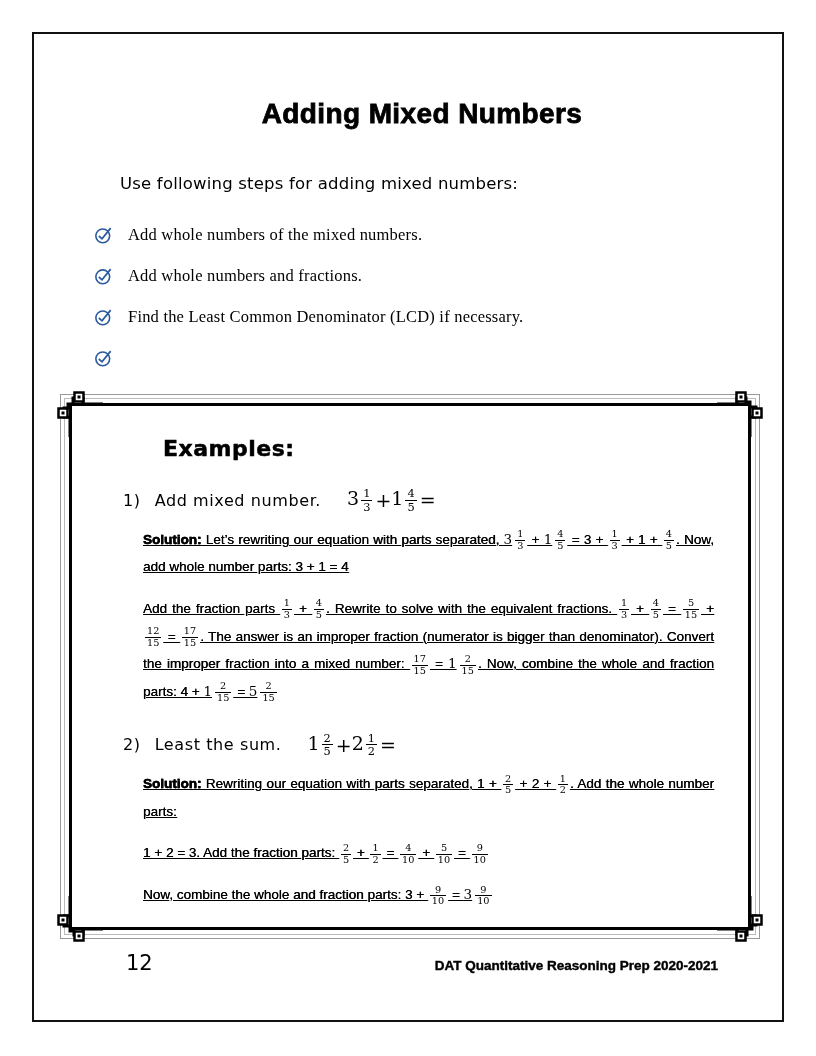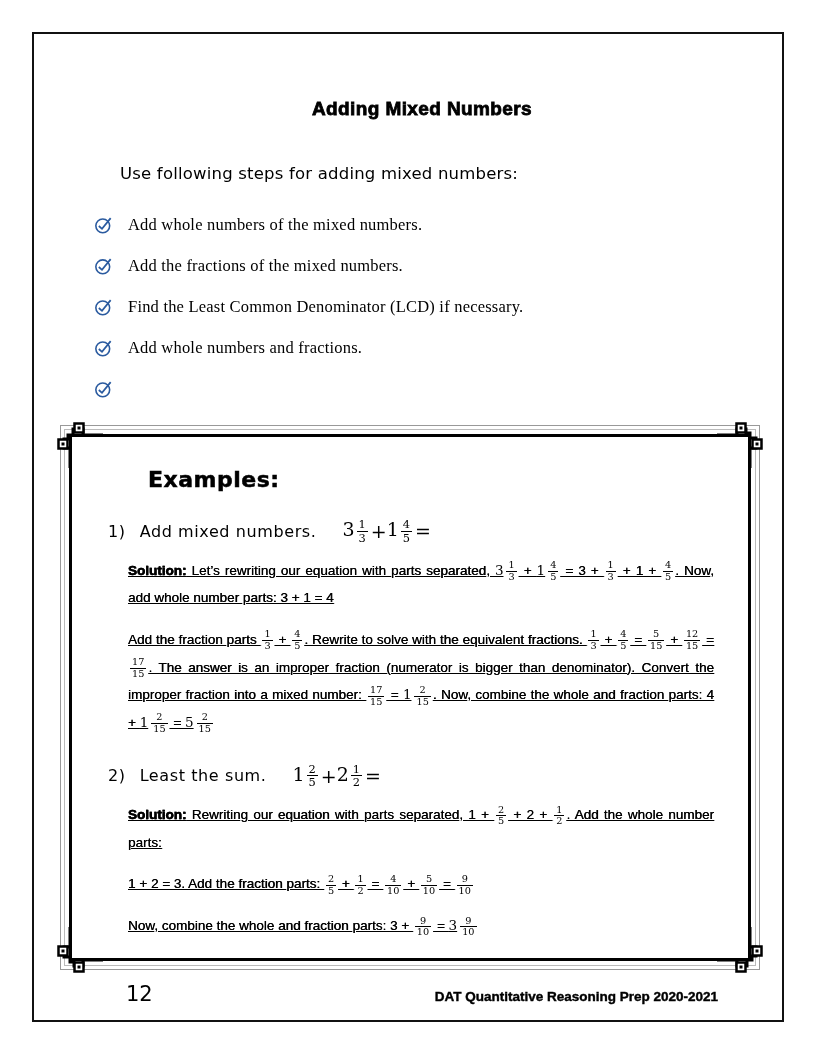--- a/index.html
+++ b/index.html
@@ -6,21 +6,21 @@
   body{
     width:816px;height:1056px;position:relative;background:#fff;color:#000;
     font-family:"Liberation Sans",sans-serif;overflow:hidden;
   }
   .page-frame{
     position:absolute;left:32px;top:32px;width:752px;height:990px;
     border:2px solid #111;box-sizing:border-box;background:#fff;
   }
   
   .title{
-    margin:64px 0 0;text-align:center;font-size:19px;font-weight:900;
+    margin:64px 0 0;text-align:center;font-size:28px;font-weight:900;
     letter-spacing:.4px;-webkit-text-stroke:.8px #000;
     font-family:"Liberation Sans",sans-serif;
     padding-left:28px;
   }
   
   .hand{font-family:"DejaVu Sans",sans-serif;}
   .intro{margin:44px 0 0 86px;font-size:16.5px;letter-spacing:.2px;}
   ul.steps{list-style:none;margin:32px 0 0;padding:0;}
   ul.steps li{
     display:flex;align-items:center;gap:14px;margin:0 0 21px 60px;
@@ -34,21 +34,21 @@
   }
   .exbox .thin-outer{position:absolute;inset:0;border:1px solid #999;}
   .exbox .thin-inner{position:absolute;inset:4px;border:1px solid #bbb;}
   .exbox .thick{position:absolute;inset:9px;border:3px solid #000;}
   .corner{position:absolute;width:46px;height:46px;}
   .corner svg{display:block;width:46px;height:46px;}
   .corner.tl{left:-3px;top:-3px;}
   .corner.tr{right:-3px;top:-3px;transform:rotate(90deg);}
   .corner.br{right:-3px;bottom:-3px;transform:rotate(180deg);}
   .corner.bl{left:-3px;bottom:-3px;transform:rotate(270deg);}
-  .exbox-content{position:absolute;inset:12px;padding:22px 32px 0 28px;box-sizing:border-box;}
+  .exbox-content{position:absolute;inset:12px;padding:22px 32px 0 28px;box-sizing:border-box;margin-left:15px;}
   .examples-heading{
     margin:8px 0 0 48px;font-size:22px;font-weight:bold;letter-spacing:.5px;
     -webkit-text-stroke:.5px #000;font-family:"DejaVu Sans",sans-serif;
   }
   .prompt-line{
     display:flex;align-items:center;margin:26px 0 0 8px;
     font-size:16px;letter-spacing:.6px;
   }
   .prompt-line .ex-num{margin-right:14px;}
   .prompt-line .equation{
@@ -94,35 +94,28 @@
         <circle cx="10.5" cy="13" r="8.3" fill="none" stroke="var(--check,#2a5a9f)" stroke-width="1.9"></circle>
         <path d="M5.8 13.2 L9.6 16.6 L20 3.8" fill="none" stroke="var(--check,#2a5a9f)" stroke-width="2.1"></path>
       </svg>
       <span>Add whole numbers of the mixed numbers.</span>
     </li>
     <li>
       <svg class="check" viewBox="0 0 24 24">
         <circle cx="10.5" cy="13" r="8.3" fill="none" stroke="var(--check,#2a5a9f)" stroke-width="1.9"></circle>
         <path d="M5.8 13.2 L9.6 16.6 L20 3.8" fill="none" stroke="var(--check,#2a5a9f)" stroke-width="2.1"></path>
       </svg>
-      <span>Add the fractions of the mixed numbers.</span>
+      <span>Add whole numbers and fractions.</span>
     </li>
     <li>
       <svg class="check" viewBox="0 0 24 24">
         <circle cx="10.5" cy="13" r="8.3" fill="none" stroke="var(--check,#2a5a9f)" stroke-width="1.9"></circle>
         <path d="M5.8 13.2 L9.6 16.6 L20 3.8" fill="none" stroke="var(--check,#2a5a9f)" stroke-width="2.1"></path>
       </svg>
       <span>Find the Least Common Denominator (LCD) if necessary.</span>
-    </li>
-    <li>
-      <svg class="check" viewBox="0 0 24 24">
-        <circle cx="10.5" cy="13" r="8.3" fill="none" stroke="var(--check,#2a5a9f)" stroke-width="1.9"></circle>
-        <path d="M5.8 13.2 L9.6 16.6 L20 3.8" fill="none" stroke="var(--check,#2a5a9f)" stroke-width="2.1"></path>
-      </svg>
-      <span>Add whole numbers and fractions.</span>
     </li>
     <li>
       <svg class="check" viewBox="0 0 24 24">
         <circle cx="10.5" cy="13" r="8.3" fill="none" stroke="var(--check,#2a5a9f)" stroke-width="1.9"></circle>
         <path d="M5.8 13.2 L9.6 16.6 L20 3.8" fill="none" stroke="var(--check,#2a5a9f)" stroke-width="2.1"></path>
       </svg>
     </li>
   </ul>
 
   <div class="exbox">
@@ -166,21 +159,21 @@
         <rect x="4.5" y="20.5" width="3" height="3" fill="#000"></rect>
       </svg>
     </div>
 
     <div class="exbox-content">
       <h2 class="examples-heading">Examples:</h2>
 
       <div>
         <div class="prompt-line hand">
           <span class="ex-num">1)</span>
-          <span>Add mixed numbers.</span>
+          <span>Add mixed number.</span>
           <span class="equation"><span class="m"><span class="whole">3</span><span class="frac"><span class="fr-top">1</span><span class="fr-bot">3</span></span></span> + <span class="m"><span class="whole">1</span><span class="frac"><span class="fr-top">4</span><span class="fr-bot">5</span></span></span> =</span>
         </div>
         <div class="solution">
           <p><b>Solution:</b> Let’s rewriting our equation with parts separated, <span class="m"><span class="whole">3</span><span class="frac"><span class="fr-top">1</span><span class="fr-bot">3</span></span></span> + <span class="m"><span class="whole">1</span><span class="frac"><span class="fr-top">4</span><span class="fr-bot">5</span></span></span> = 3 + <span class="m"><span class="frac"><span class="fr-top">1</span><span class="fr-bot">3</span></span></span> + 1 + <span class="m"><span class="frac"><span class="fr-top">4</span><span class="fr-bot">5</span></span></span>. Now, add whole number parts: 3 + 1 = 4</p>
           <p>Add the fraction parts <span class="m"><span class="frac"><span class="fr-top">1</span><span class="fr-bot">3</span></span></span> + <span class="m"><span class="frac"><span class="fr-top">4</span><span class="fr-bot">5</span></span></span>. Rewrite to solve with the equivalent fractions. <span class="m"><span class="frac"><span class="fr-top">1</span><span class="fr-bot">3</span></span></span> + <span class="m"><span class="frac"><span class="fr-top">4</span><span class="fr-bot">5</span></span></span> = <span class="m"><span class="frac"><span class="fr-top">5</span><span class="fr-bot">15</span></span></span> + <span class="m"><span class="frac"><span class="fr-top">12</span><span class="fr-bot">15</span></span></span> = <span class="m"><span class="frac"><span class="fr-top">17</span><span class="fr-bot">15</span></span></span>. The answer is an improper fraction (numerator is bigger than denominator). Convert the improper fraction into a mixed number: <span class="m"><span class="frac"><span class="fr-top">17</span><span class="fr-bot">15</span></span></span> = <span class="m"><span class="whole">1</span><span class="frac"><span class="fr-top">2</span><span class="fr-bot">15</span></span></span>. Now, combine the whole and fraction parts: 4 + <span class="m"><span class="whole">1</span><span class="frac"><span class="fr-top">2</span><span class="fr-bot">15</span></span></span> = <span class="m"><span class="whole">5</span><span class="frac"><span class="fr-top">2</span><span class="fr-bot">15</span></span></span></p>
         </div>
       </div>
 
       <div>
         <div class="prompt-line hand">

